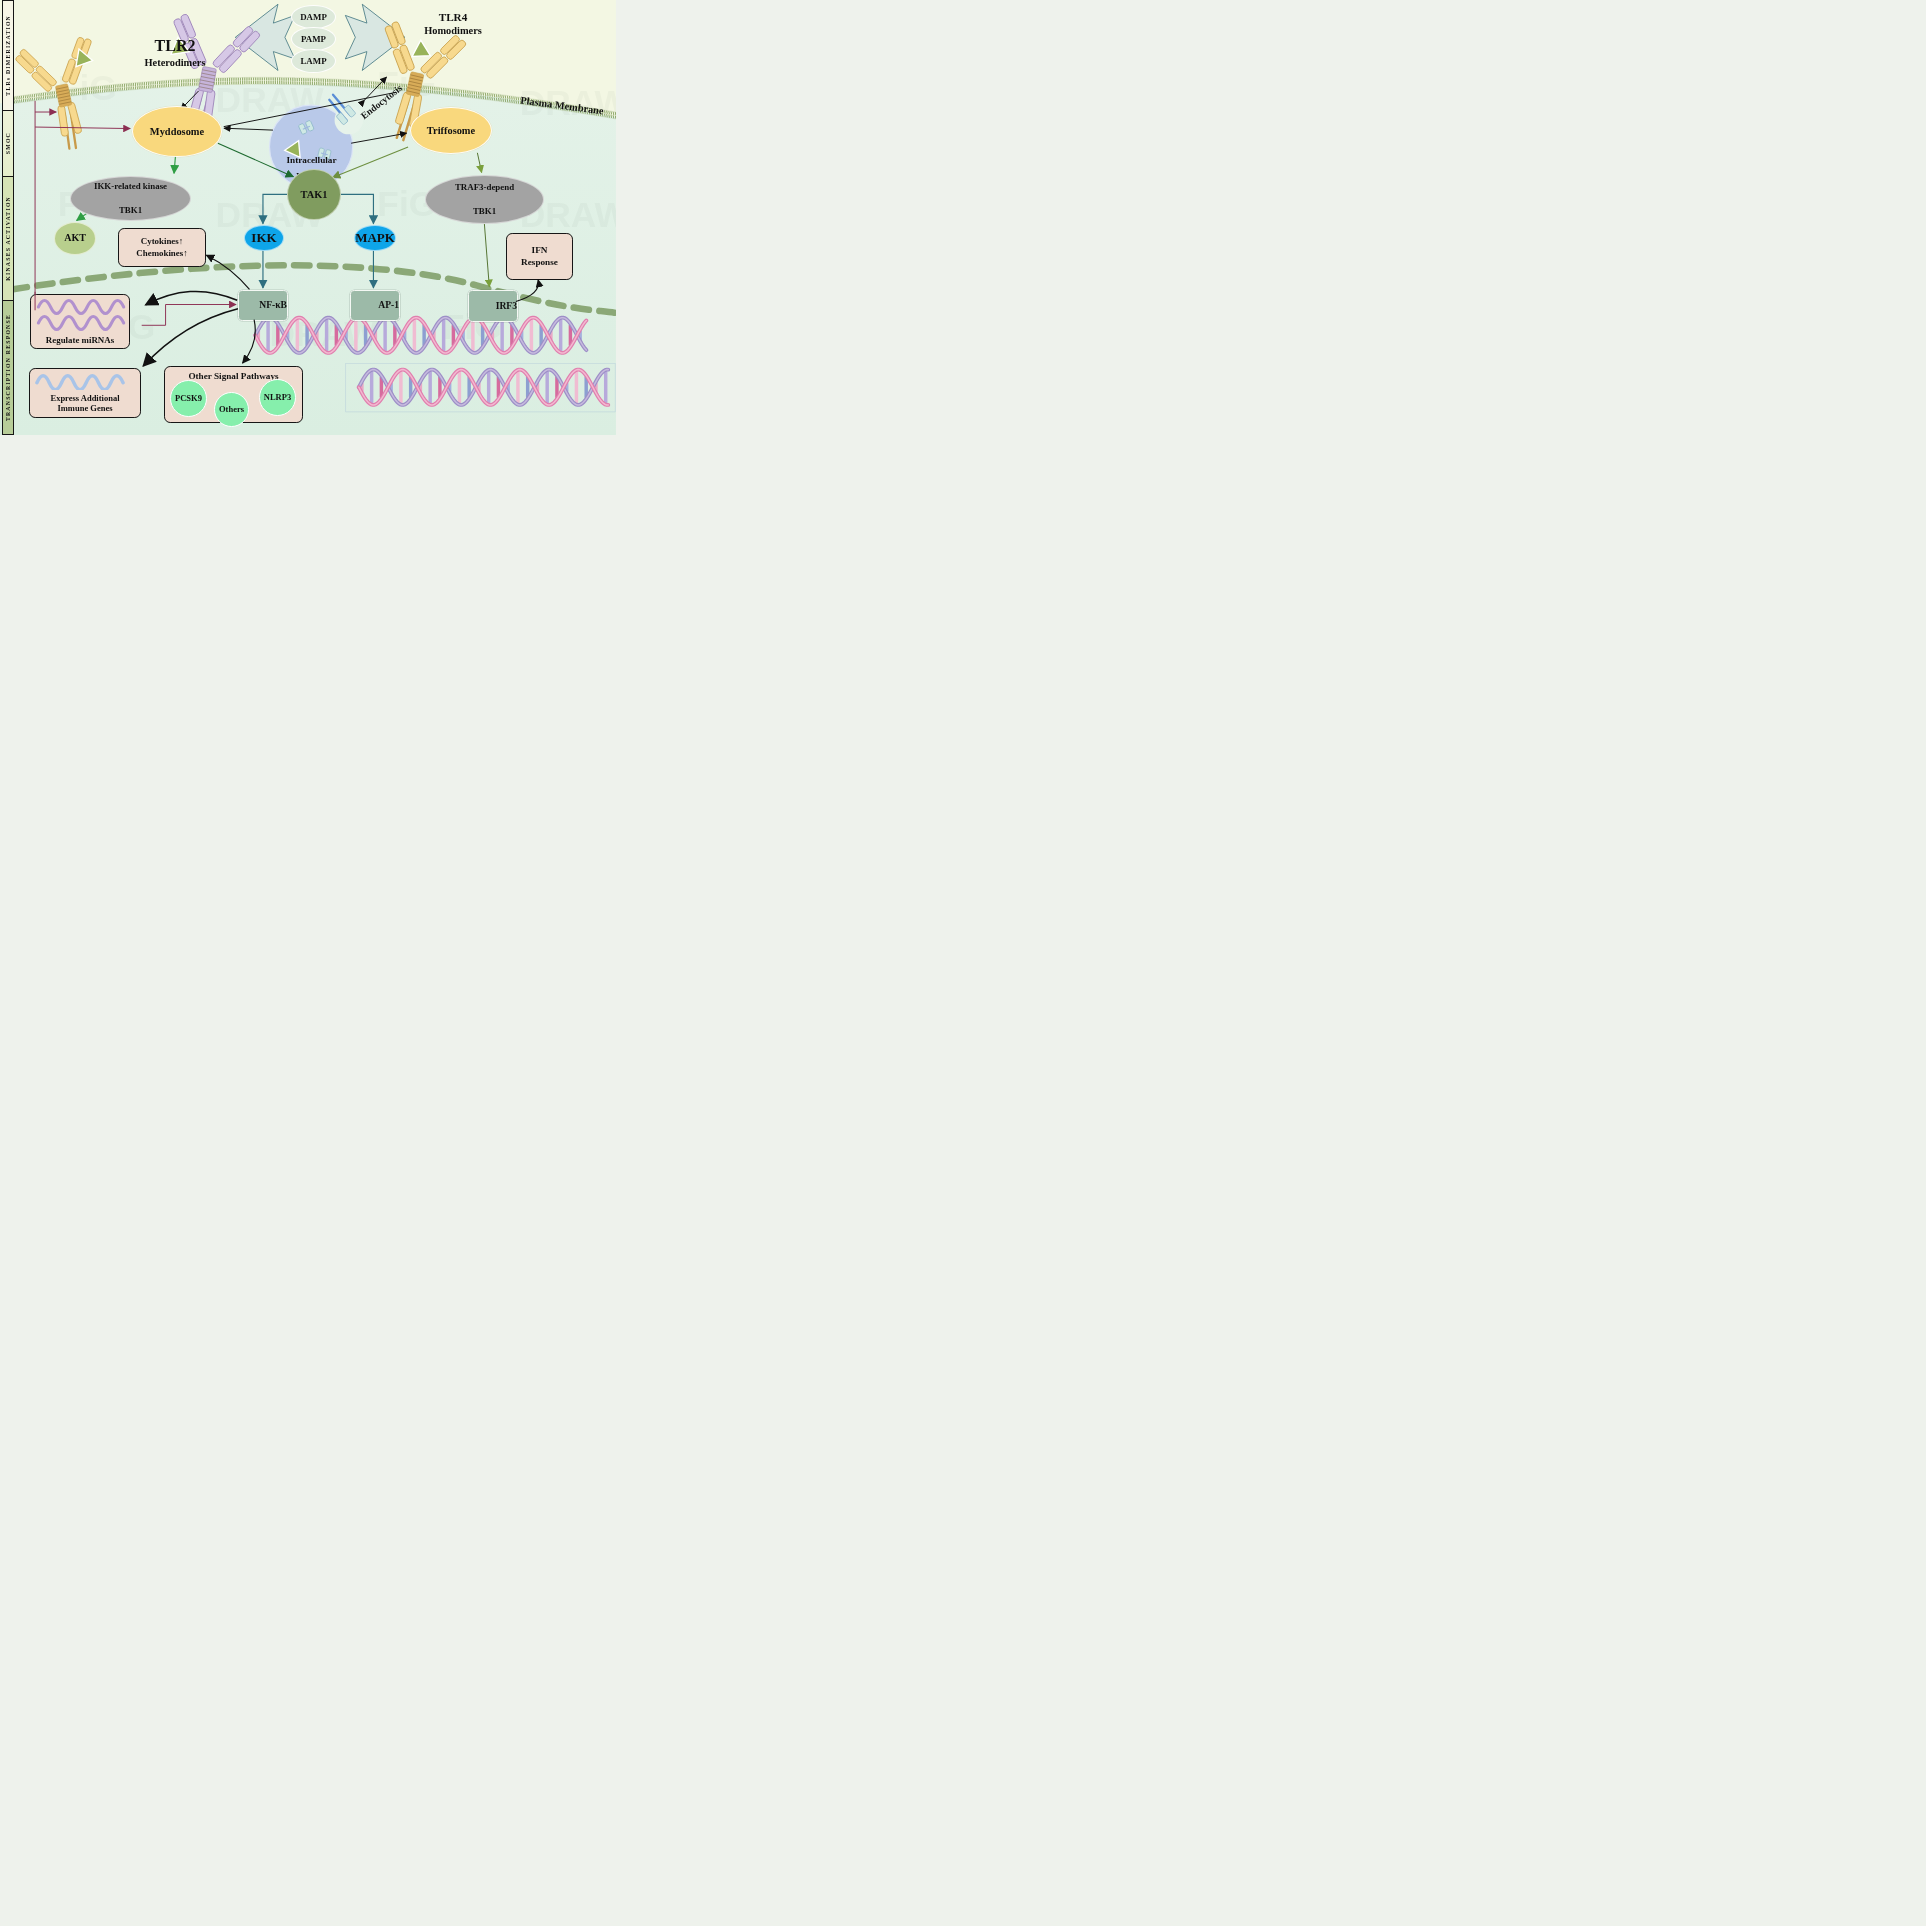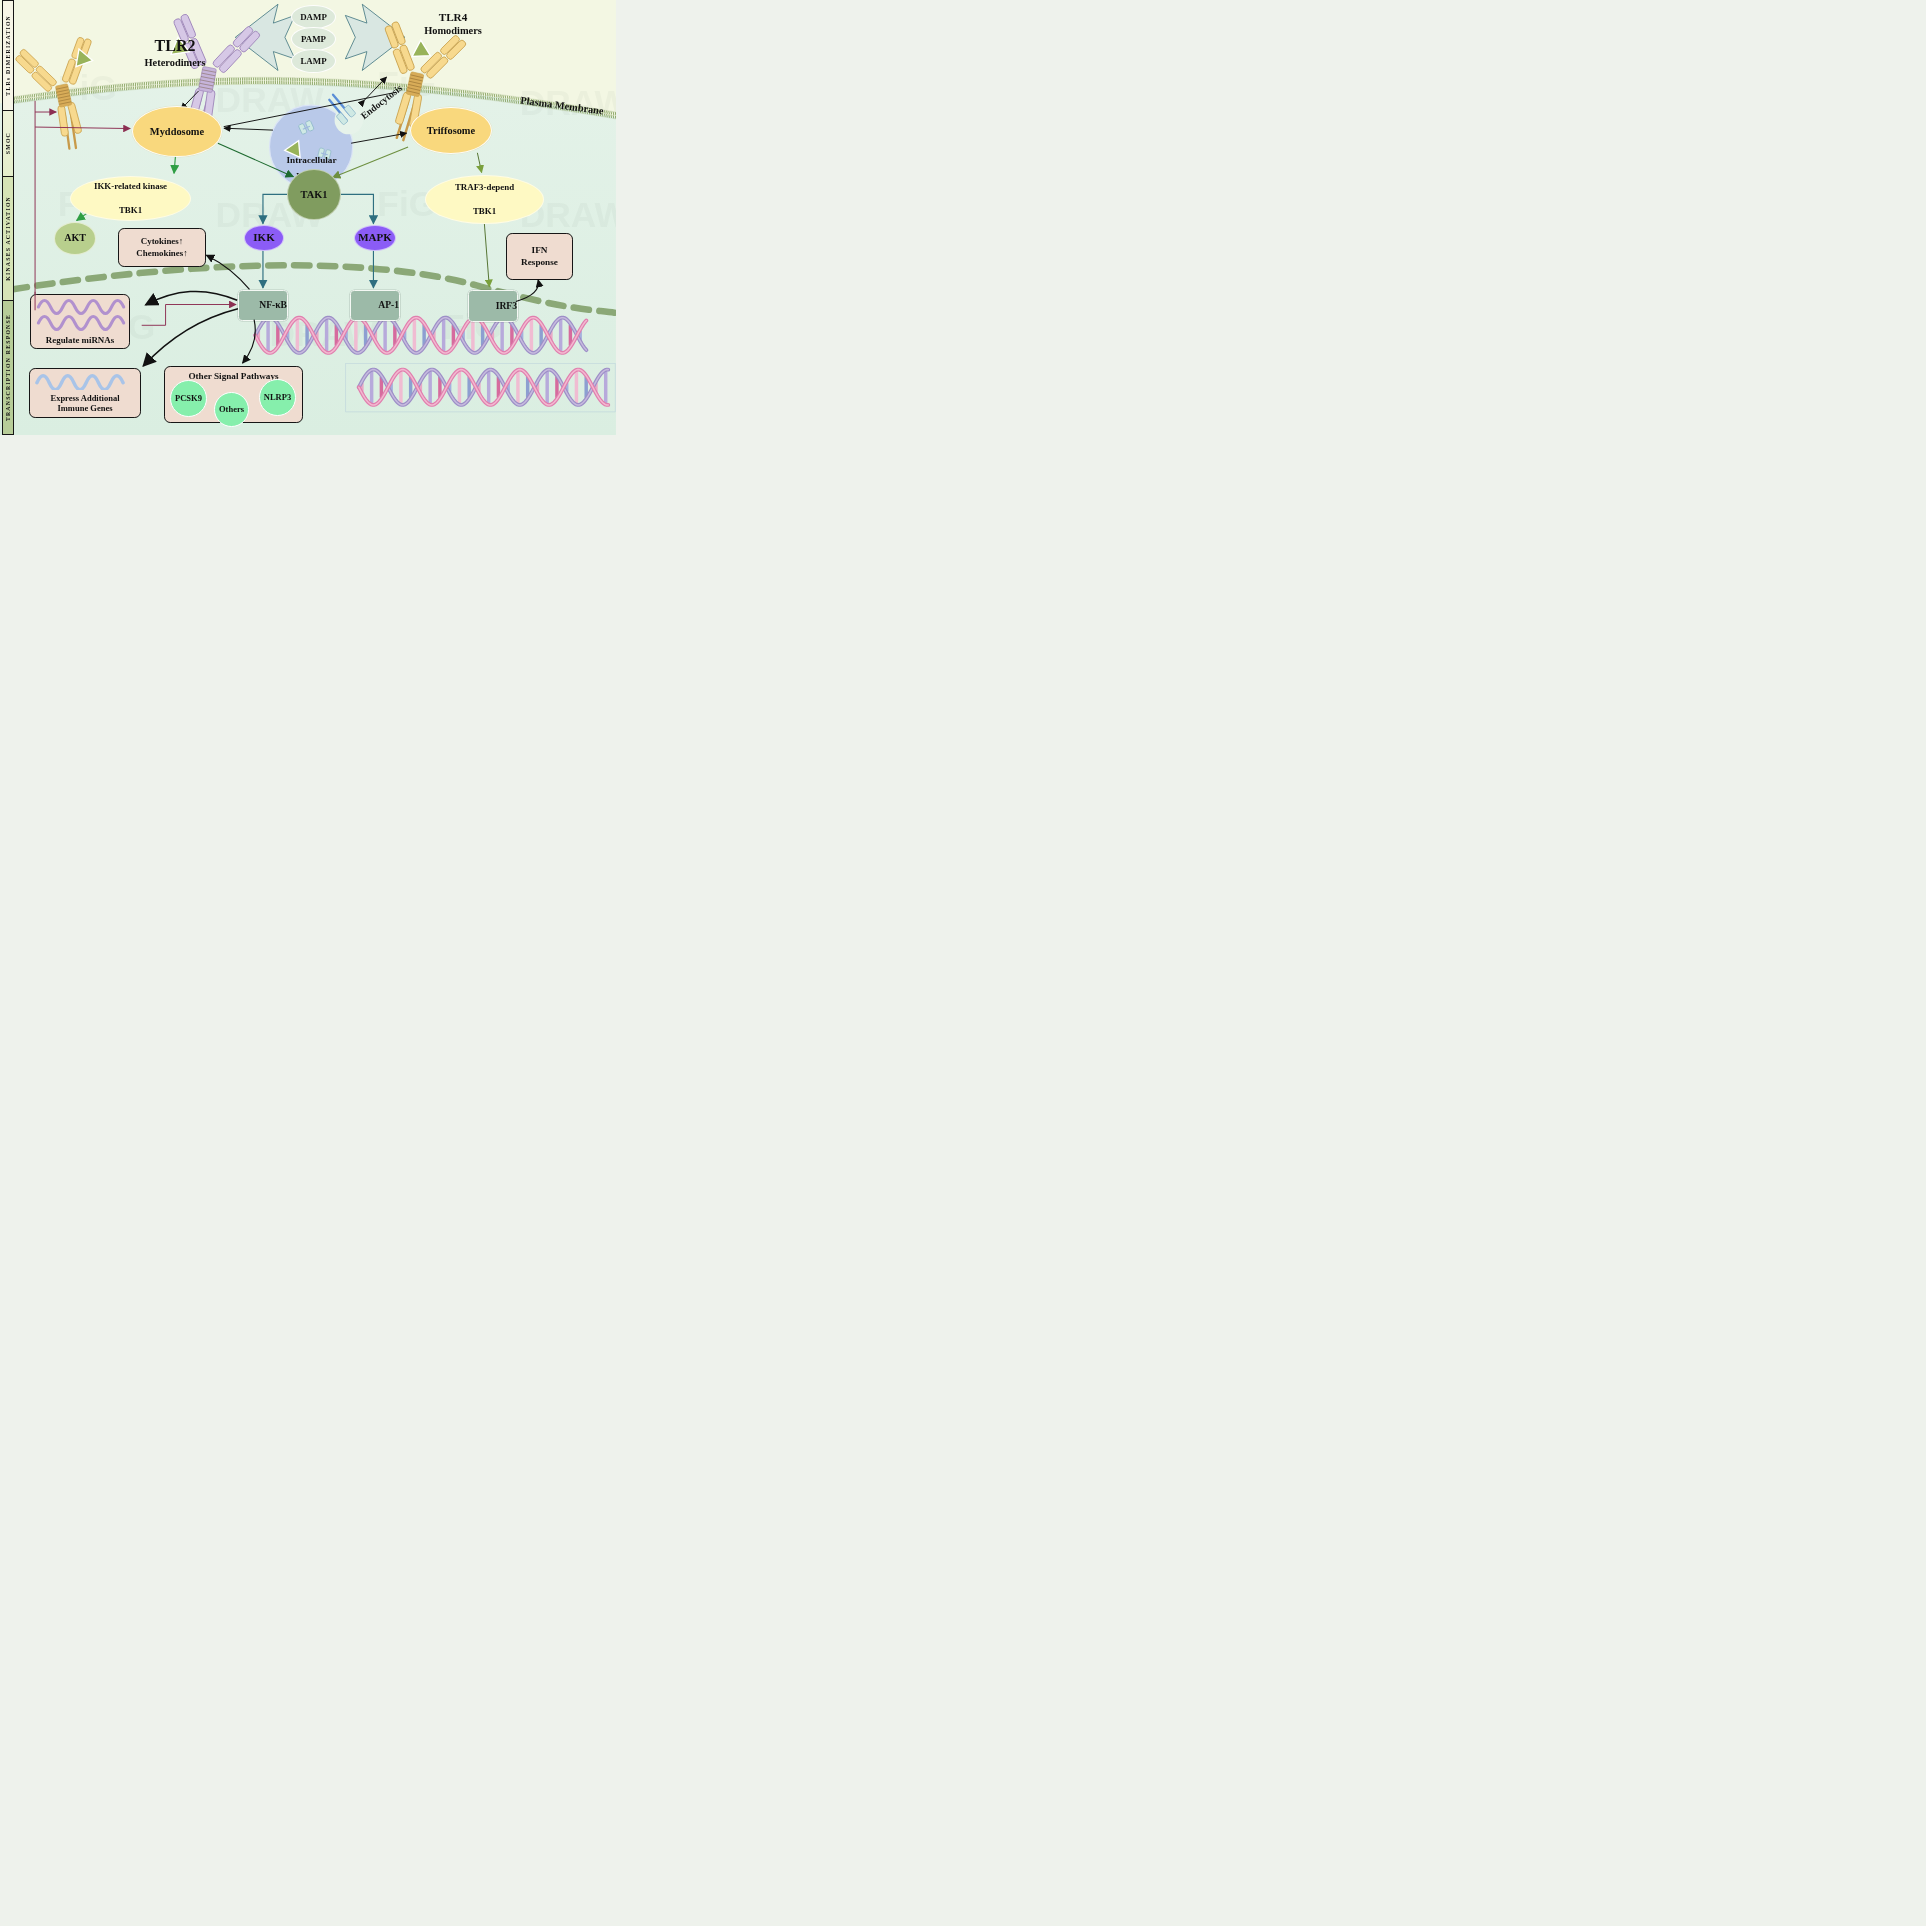--- a/index.html
+++ b/index.html
@@ -5,24 +5,24 @@
   html,body{margin:0;padding:0;background:#eef2ec;}
   #stage{position:relative;width:616px;height:435px;overflow:hidden;
          font-family:"Liberation Serif","DejaVu Serif",serif;color:#111;}
   svg{position:absolute;left:0;top:0;}
   #base{z-index:1;}
   #overlay{z-index:6;pointer-events:none;}
   .node{position:absolute;display:flex;flex-direction:column;align-items:center;justify-content:center;
         text-align:center;font-weight:700;line-height:1.25;z-index:3;}
   .yellow-ell{background:#f9d87d;border-radius:50%;border:1.2px solid rgba(255,255,255,.92);
         box-shadow:0 0 0 0.4px rgba(190,160,60,.18);font-size:10.4px;}
-  .sage-ell{background:#fef9c3;border-radius:50%;border:0.8px solid rgba(255,255,255,.55);font-size:8.9px;gap:12px;}
+  .sage-ell{background:#a3a3a3;border-radius:50%;border:0.8px solid rgba(255,255,255,.55);font-size:8.9px;gap:12px;}
   .tak1-ell{background:#809c5f;border-radius:50%;border:0.8px solid rgba(255,255,255,.5);font-size:10.4px;}
   .lgreen-ell{background:#b8cf8d;border-radius:50%;border:0.8px solid rgba(255,255,255,.6);font-size:10px;}
-  .pale-ell{background:#8b5cf6;border-radius:50%;border:0.8px solid rgba(255,255,255,.6);font-size:11px;align-items:center;}
+  .pale-ell{background:#0ea5e9;border-radius:50%;border:0.8px solid rgba(255,255,255,.6);font-size:13px;align-items:center;}
   .tf-box{background:#9cbaa8;border:1.5px solid #f4f8f4;border-radius:4.6px;
         box-shadow:0 0 0 0.6px rgba(70,90,80,.25);font-size:9.6px;align-items:flex-end;}
   .pink-box{background:#efdcd0;border:1.3px solid #161616;border-radius:6.2px;font-size:8.9px;}
   .pink-circ{background:#86efac;border:1.5px solid #fff;border-radius:50%;font-size:8.5px;z-index:4;}
   .stim{background:#dde9da;border:1.5px solid rgba(255,255,255,.95);border-radius:50%;font-size:8.9px;}
   .plainlabel{background:none;border:none;font-size:10.4px;font-weight:600;}
   #sidebar{position:absolute;left:1.9px;top:0;width:12px;height:435px;z-index:5;display:flex;flex-direction:column;}
   .seg{border:1px solid #161616;border-bottom:none;display:flex;align-items:center;justify-content:center;}
   .seg:last-child{border-bottom:1px solid #161616;}
   .seg span{writing-mode:vertical-rl;transform:rotate(180deg);font-weight:700;font-size:5.8px;

